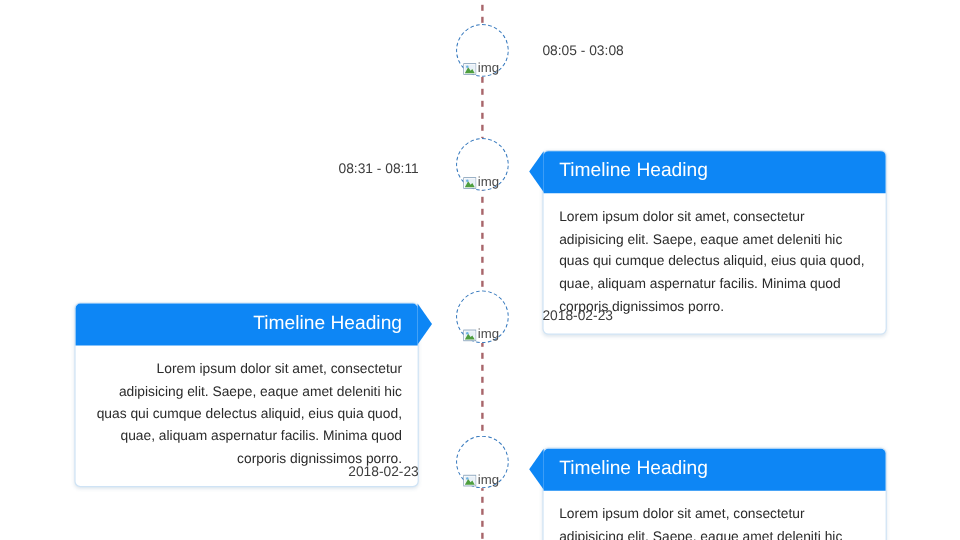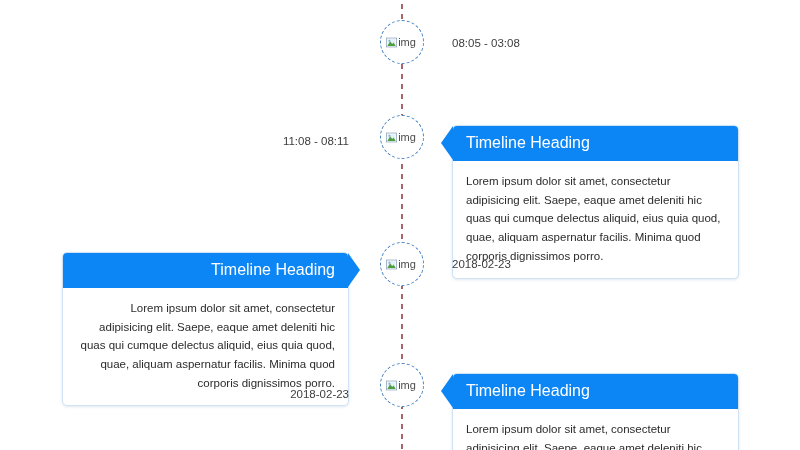--- a/index.html
+++ b/index.html
@@ -14,21 +14,21 @@
   .axis{
     position:absolute;left:401px;top:-6px;width:2px;height:462px;
     background-image:linear-gradient(to bottom,#a8656a 0 5px,rgba(0,0,0,0) 5px 10px);
     background-size:2px 10px;background-repeat:repeat-y;
   }
 
   
   .marker{
     position:absolute;width:44px;height:44px;border-radius:50%;
     border:1px dashed #3f7fc1;background:#ffffff;
-    box-sizing:border-box;display:flex;align-items:center;justify-content:center;
+    box-sizing:border-box;display:flex;align-items:flex-end;justify-content:center;
     z-index:3;
   }
   .broken-img{display:flex;align-items:center;gap:1px;transform:translateX(-1px);}
   .broken-glyph{width:11px;height:11px;flex:0 0 auto;display:block;}
   .broken-alt{font-size:11px;color:#4a4a4a;font-family:"Liberation Sans",sans-serif;line-height:1;}
 
   
   .card{
     position:absolute;width:287px;box-sizing:border-box;
     border:1px solid #cfe3f5;border-radius:5px;background:#ffffff;
@@ -126,21 +126,21 @@
   <div class="date on-right" style="left:452px;top:38px;">08:05 - 03:08</div>
 
   <div class="card right" style="left:452px;top:125px;">
     <div class="card-head">
       <span>Timeline Heading</span>
       <span class="notch"></span>
     </div>
     <div class="card-body">Lorem ipsum dolor sit amet, consectetur adipisicing elit. Saepe, eaque amet deleniti hic quas qui cumque delectus aliquid, eius quia quod, quae, aliquam aspernatur facilis. Minima quod corporis dignissimos porro.</div>
   </div>
 
-  <div class="date on-left" style="left:62px;top:136px;width:287px;">11:08 - 08:11</div>
+  <div class="date on-left" style="left:62px;top:136px;width:287px;">08:31 - 08:11</div>
 
   <div class="card left" style="left:62px;top:252px;">
     <div class="card-head">
       <span>Timeline Heading</span>
       <span class="notch"></span>
     </div>
     <div class="card-body">Lorem ipsum dolor sit amet, consectetur adipisicing elit. Saepe, eaque amet deleniti hic quas qui cumque delectus aliquid, eius quia quod, quae, aliquam aspernatur facilis. Minima quod corporis dignissimos porro.</div>
   </div>
 
   <div class="date on-right" style="left:452px;top:259px;">2018-02-23</div>

